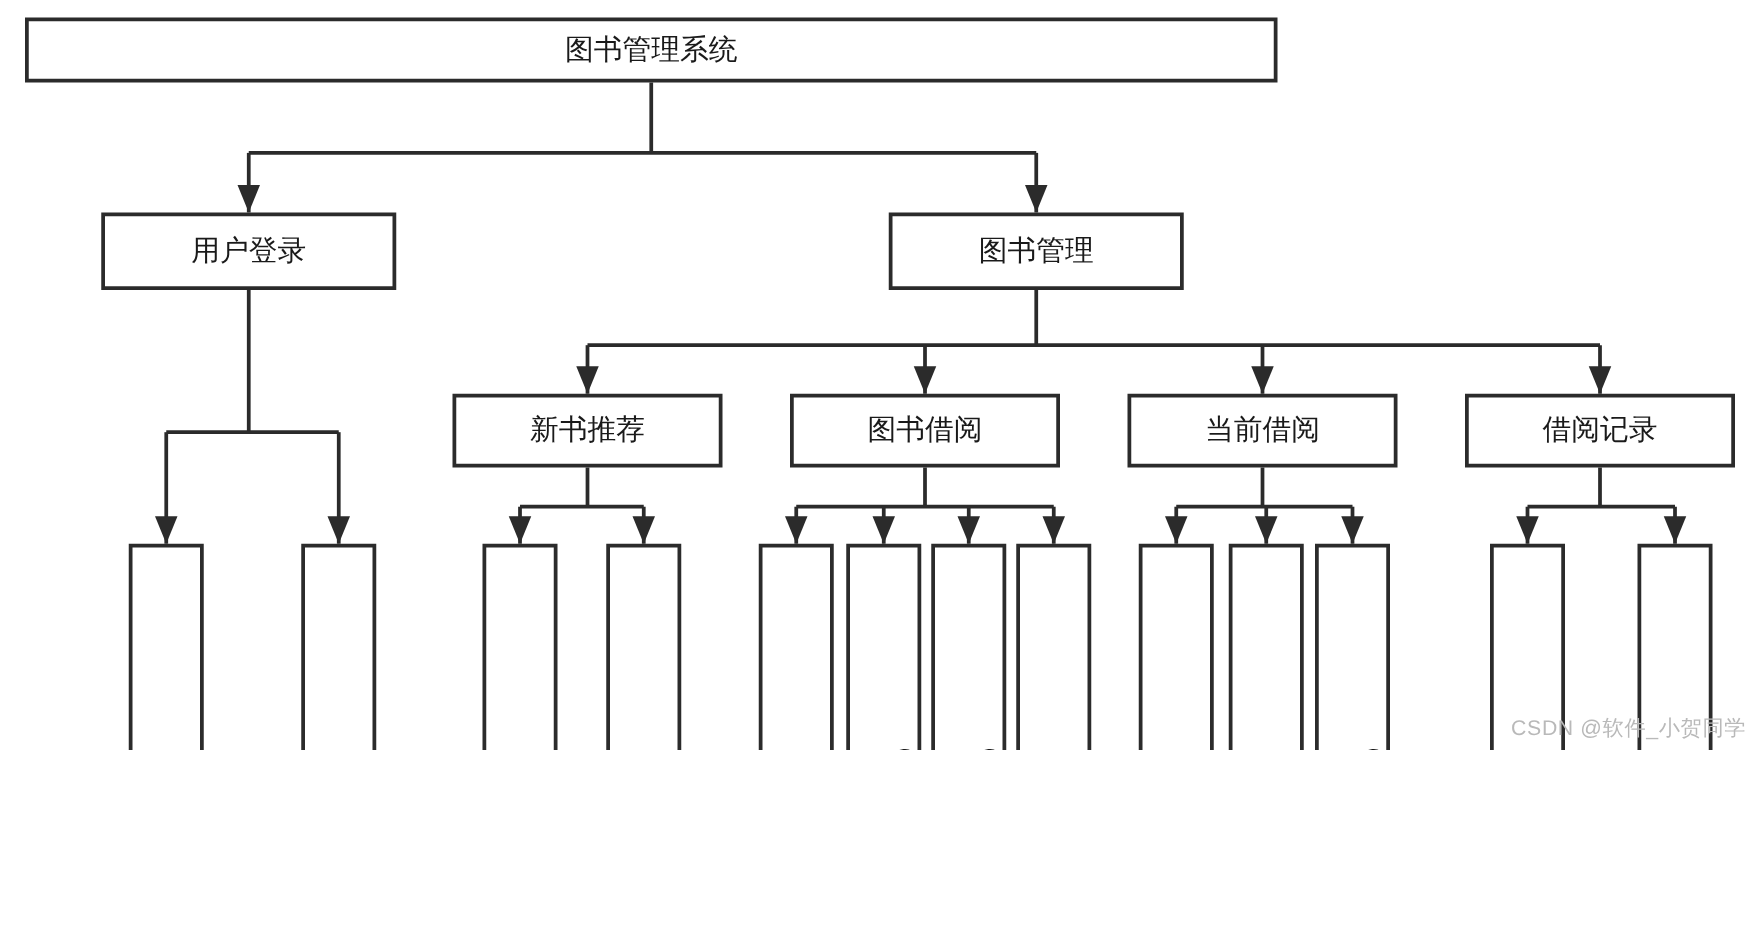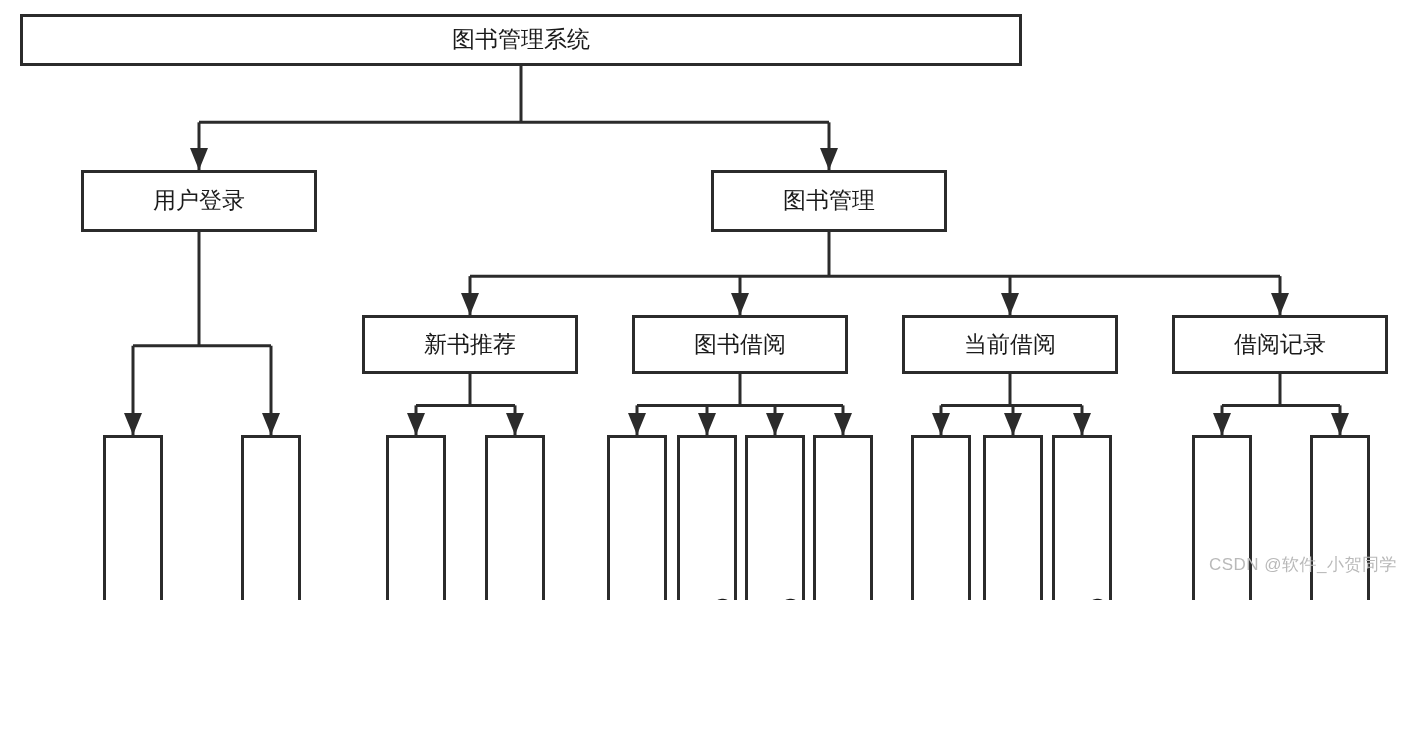--- a/index.html
+++ b/index.html
@@ -62,21 +62,21 @@
     font-size: 25px;
     line-height: 1.06;
     letter-spacing: 2px;
     color: #1a1a1a;
     pointer-events: none;
     overflow: hidden;
   }
   .watermark {
     position: absolute;
     right: 8px;
-    bottom: 24px;
+    bottom: 6px;
     font-family: "Liberation Sans", "DejaVu Sans", sans-serif;
     font-size: 17px;
     color: #b9b9b9;
     letter-spacing: 0.5px;
     user-select: none;
     white-space: pre;
   }
 </style>
 </head>
 <body>

